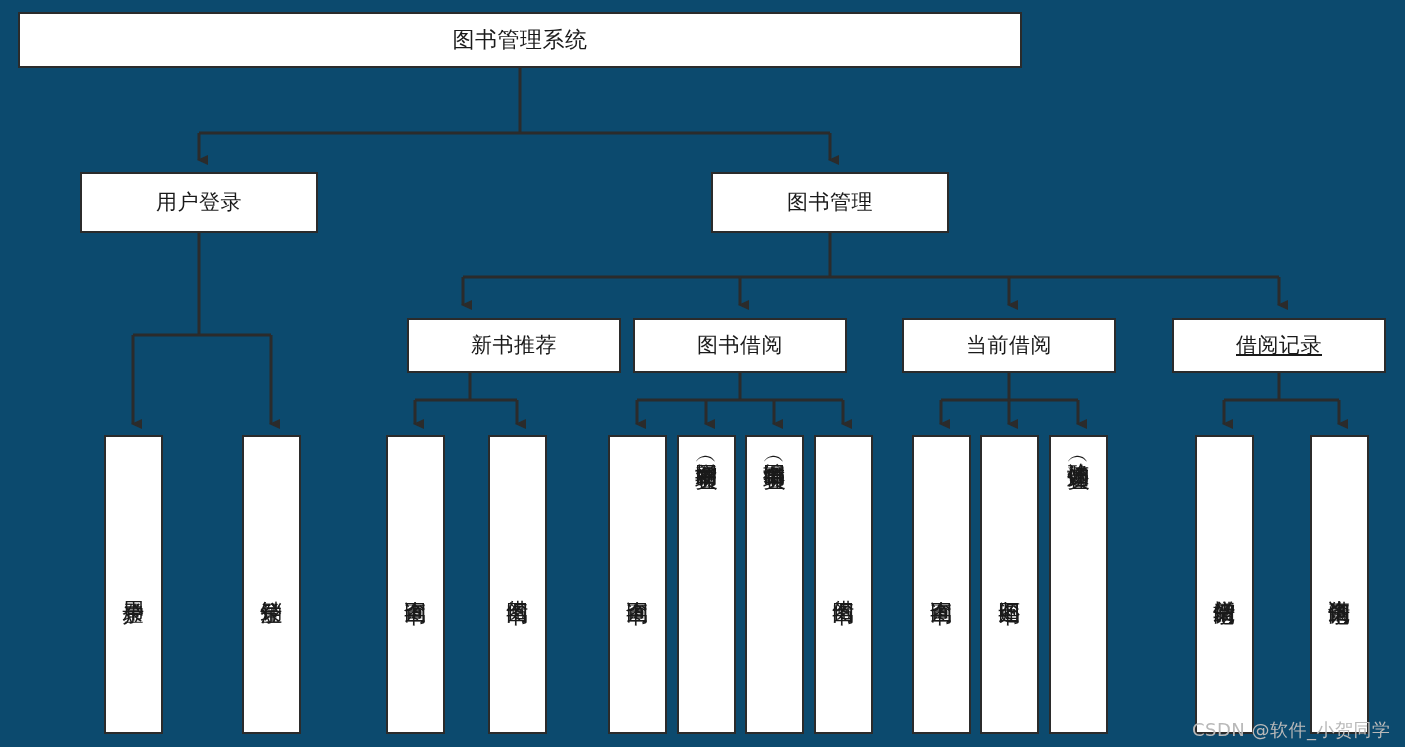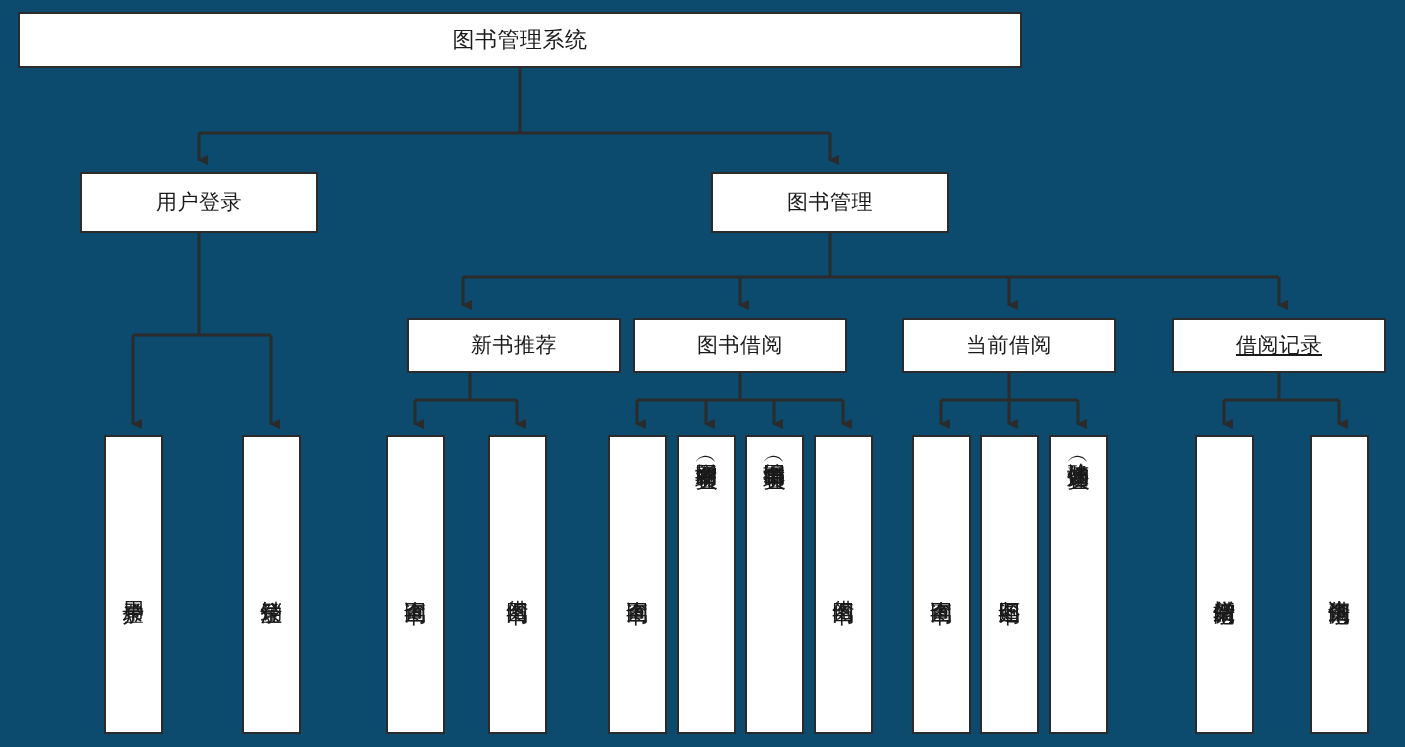--- a/index.html
+++ b/index.html
@@ -188,14 +188,15 @@
     <span class="label">确认归还（管理员）</span>
   </div>
 
   <div class="node vertical mid" style="left:1195px; top:435px; width:59px; height:299px;">
     <span class="label">新增借阅记录</span>
   </div>
   <div class="node vertical mid" style="left:1310px; top:435px; width:59px; height:299px;">
     <span class="label">查询借阅记录</span>
   </div>
 
+  <div class="watermark" style="left:1192px; top:718px;">CSDN @软件_小贺同学</div>
 
 </div>
 
 </body></html>

